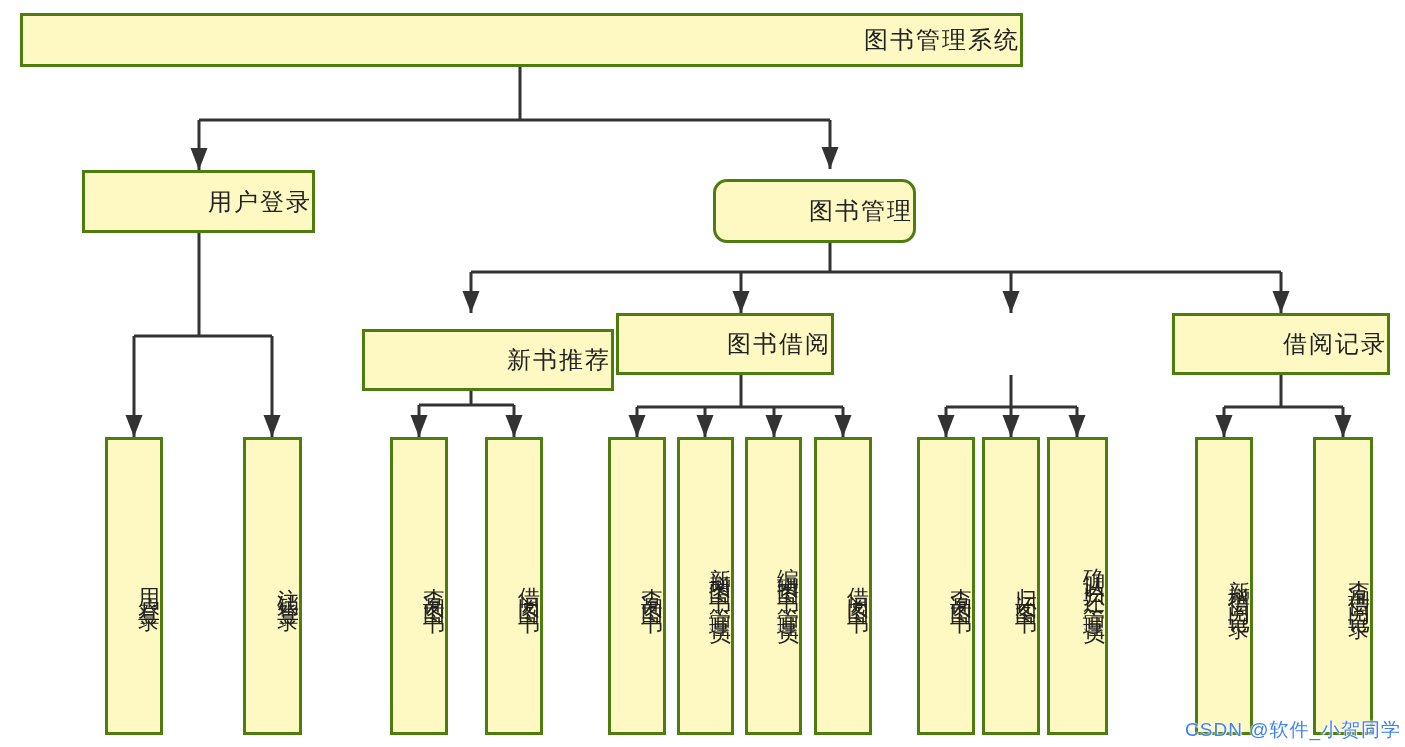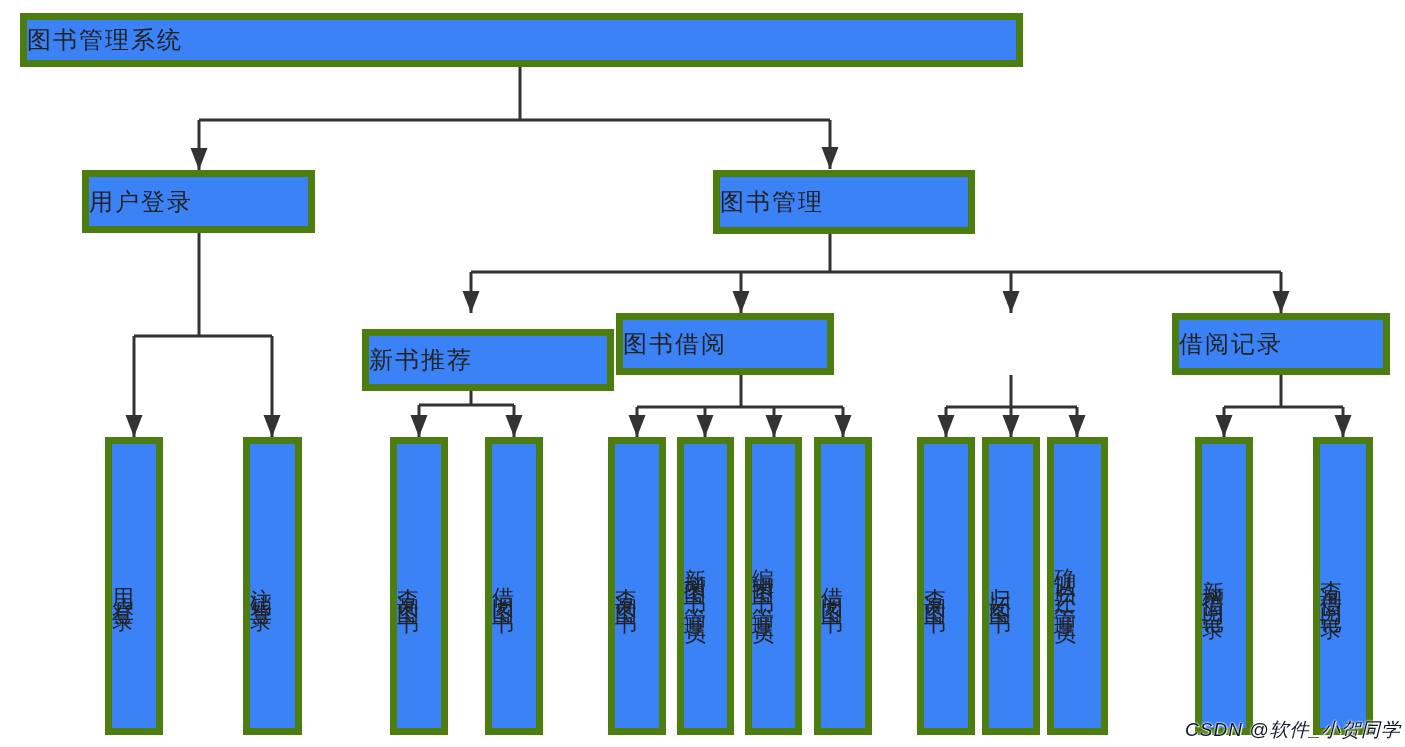--- a/index.html
+++ b/index.html
@@ -18,25 +18,25 @@
   #wires {
     position: absolute;
     left: 0;
     top: 0;
     width: 1405px;
     height: 747px;
   }
   .node {
     position: absolute;
     box-sizing: border-box;
-    border: 7px solid #4d7c0f;
-    background: #3b82f6;
+    border: 3px solid #4d7c0f;
+    background: #fef9c3;
     display: flex;
     align-items: center;
-    justify-content: flex-start;
+    justify-content: flex-end;
     color: #222222;
   }
   .h-node span {
     font-size: 24px;
     letter-spacing: 2px;
     white-space: nowrap;
   }
   .v-node span {
     writing-mode: vertical-rl;
     text-orientation: mixed;
@@ -44,25 +44,24 @@
     letter-spacing: 8px;
     line-height: 1;
     white-space: nowrap;
   }
   #watermark {
     position: absolute;
     right: 4px;
     bottom: 4px;
     font-size: 19px;
     letter-spacing: 1px;
-    color: #0f172a;
+    color: #3b82f6;
     text-shadow: 0 0 2px #ffffff, 0 0 2px #ffffff, 1px 1px 1px #ffffff;
     white-space: nowrap;
     z-index: 5;
-    font-style: italic;
   }
 </style>
 </head>
 <body>
 
 <div id="stage">
 
   <svg id="wires" viewBox="0 0 1405 747" xmlns="http://www.w3.org/2000/svg">
     <defs>
       <marker id="arrow" markerUnits="userSpaceOnUse" markerWidth="26" markerHeight="20" refX="22" refY="8.5" orient="auto">
@@ -102,21 +101,21 @@
     </g>
   </svg>
 
   <div class="node h-node" style="left:20px; top:13px; width:1003px; height:54px;">
     <span>图书管理系统</span>
   </div>
 
   <div class="node h-node" style="left:82px; top:170px; width:233px; height:63px;">
     <span>用户登录</span>
   </div>
-  <div class="node h-node" style="left:713px; top:170px; width:262px; height:64px;">
+  <div class="node h-node" style="left:713px; top:179px; width:203px; height:64px;border-radius:14px;">
     <span>图书管理</span>
   </div>
 
   <div class="node h-node" style="left:362px; top:329px; width:252px; height:62px;">
     <span>新书推荐</span>
   </div>
   <div class="node h-node" style="left:616px; top:313px; width:218px; height:62px;">
     <span>图书借阅</span>
   </div>
   <div class="node h-node" style="left:1172px; top:313px; width:218px; height:62px;">

